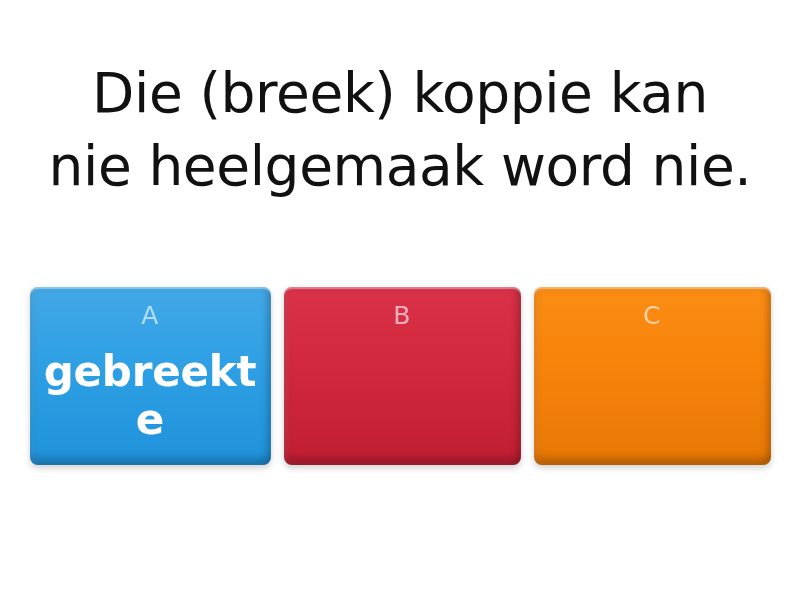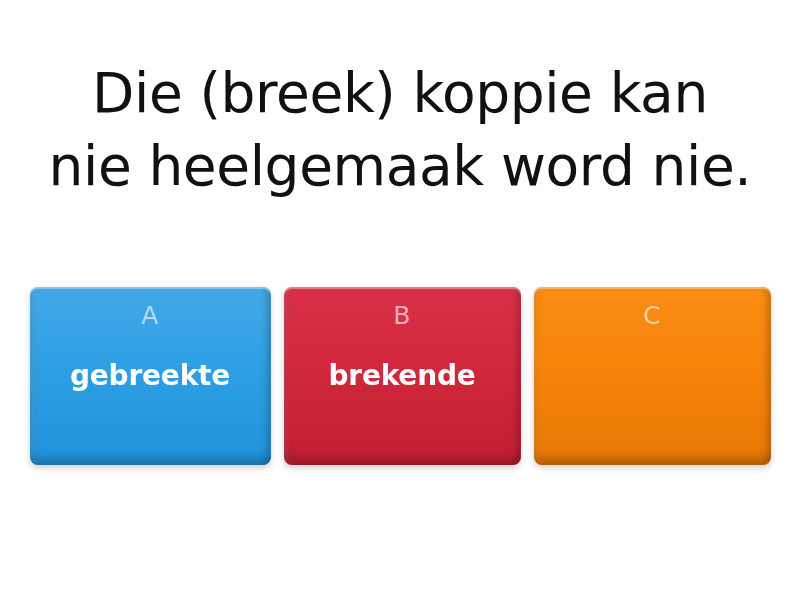--- a/index.html
+++ b/index.html
@@ -113,24 +113,24 @@
     font-size: 25px;
     line-height: 1;
     color: rgba(255,255,255,0.62);
     text-align: center;
     letter-spacing: 0.5px;
   }
 
   .card-text {
     position: relative;
     z-index: 2;
-    margin-top: 32px;
+    margin-top: 20px;
     font-family: "DejaVu Sans", sans-serif;
     font-weight: 700;
-    font-size: 28px;
+    font-size: 42px;
     line-height: 1.15;
     color: #ffffff;
     text-align: center;
     letter-spacing: -0.2px;
     padding: 0 6px;
     word-break: break-word;
   }
 </style>
 </head>
 <body>
@@ -144,21 +144,20 @@
 
   <div class="answers-row">
 
     <div class="answer-card card-a">
       <span class="card-letter">A</span>
       <span class="card-text">gebreekte</span>
     </div>
 
     <div class="answer-card card-b">
       <span class="card-letter">B</span>
-      <span class="card-text">brekende</span>
     </div>
 
     <div class="answer-card card-c">
       <span class="card-letter">C</span>
     </div>
 
   </div>
 </div>
 
 </body></html>

